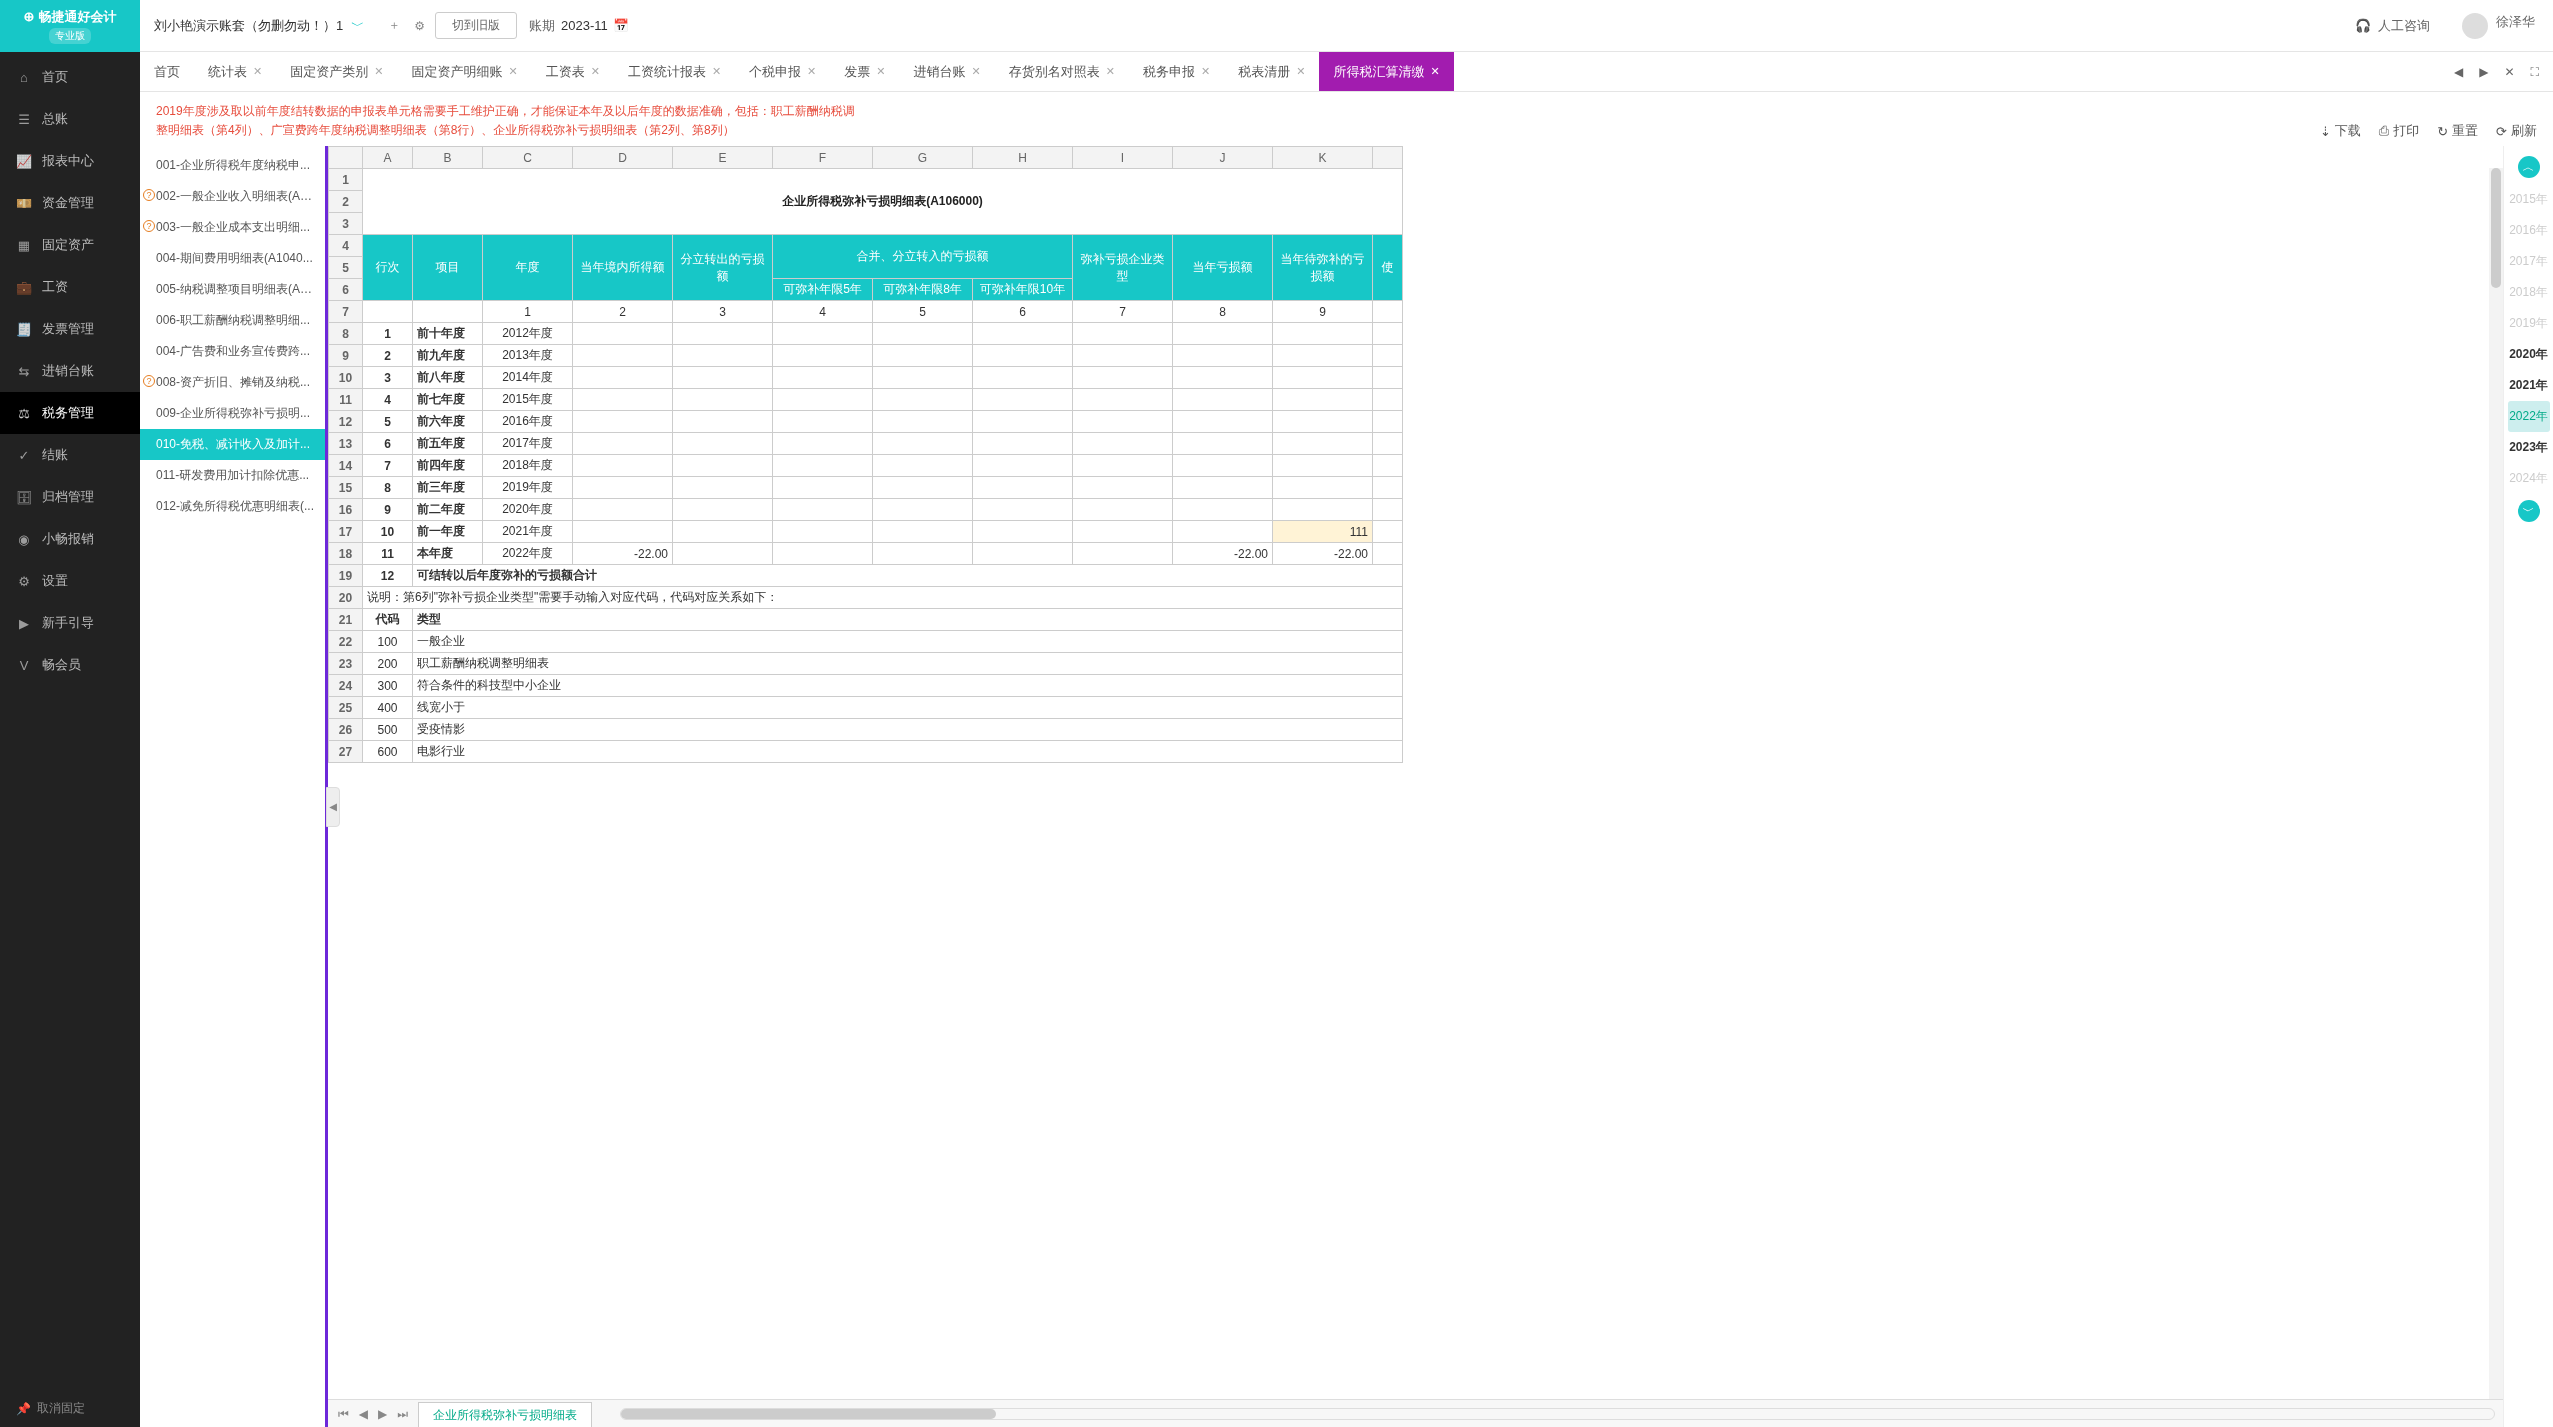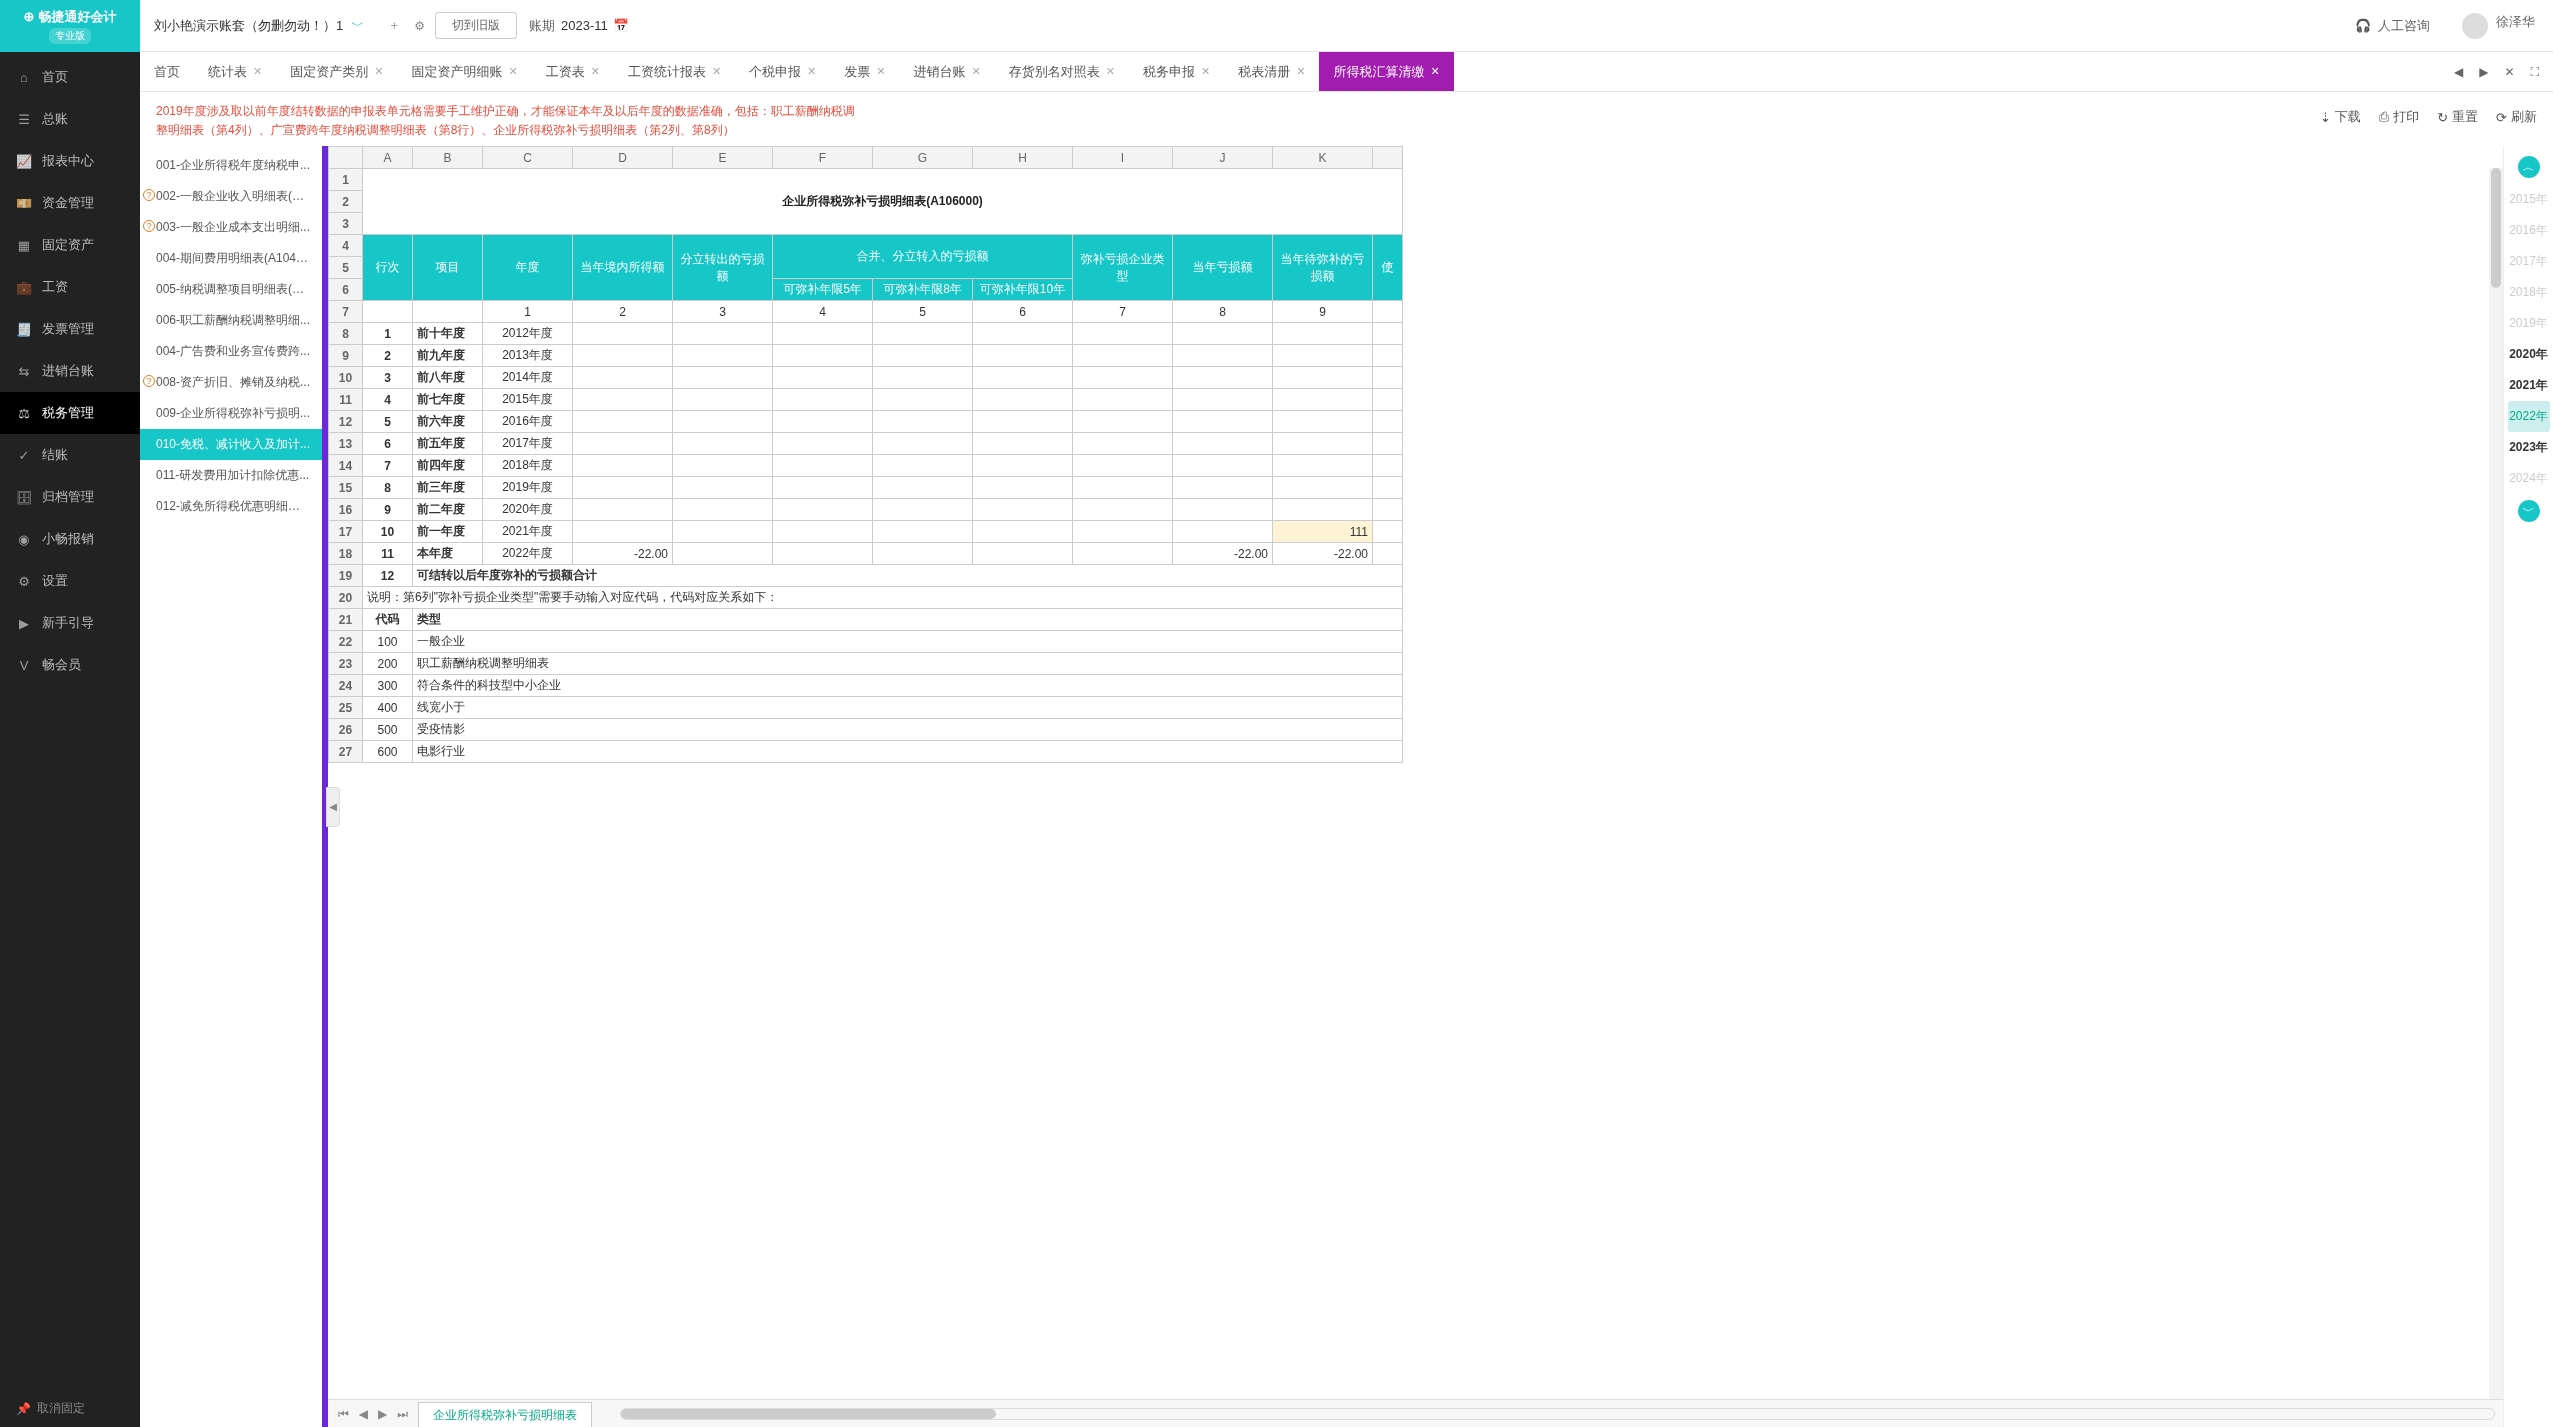--- a/index.html
+++ b/index.html
@@ -31,27 +31,27 @@
 
 .main{flex:1;display:flex;flex-direction:column;min-width:0}
 .tabs{height:40px;display:flex;align-items:stretch;border-bottom:1px solid #e5e5e5;background:#fff;position:relative}
 .tab{display:flex;align-items:center;padding:0 14px;font-size:13px;color:#555;gap:6px;cursor:pointer;white-space:nowrap}
 .tab .x{color:#aaa;font-size:11px}
 .tab.active{background:#a21caf;color:#fff}
 .tab.active .x{color:#fff}
 .tabctrl{display:flex;align-items:center;gap:8px;padding:0 10px;color:#666}
 .tabctrl span{cursor:pointer;padding:4px}
 
-.toolbar{display:flex;align-items:flex-start;padding:10px 16px 6px 16px;gap:20px}
+.toolbar{display:flex;align-items:flex-end;padding:10px 16px 6px 16px;gap:20px}
 .notice{color:#e74c3c;font-size:12px;line-height:1.6;max-width:700px}
 .tbtns{margin-left:auto;display:flex;align-items:center;gap:18px;color:#555;font-size:13px;padding-top:6px}
 .tbtns .btn{display:flex;align-items:center;gap:4px;cursor:pointer}
 
 .content{flex:1;display:flex;min-height:0;position:relative}
-.treelist{width:188px;border-right:6px solid #6d28d9;overflow:auto;padding:4px 0}
+.treelist{width:188px;border-right:3px solid #6d28d9;overflow:auto;padding:4px 0}
 .treelist .row{padding:7px 10px 7px 16px;font-size:12px;color:#555;cursor:pointer;white-space:nowrap;overflow:hidden;text-overflow:ellipsis;position:relative}
 .treelist .row.warn::before{content:"?";position:absolute;left:3px;top:8px;color:#e67e22;border:1px solid #e67e22;border-radius:50%;width:10px;height:10px;font-size:9px;line-height:10px;text-align:center}
 .treelist .row.sel{background:#17c7c7;color:#fff}
 .collapse-handle{position:absolute;left:186px;top:50%;width:14px;height:40px;background:#eee;border:1px solid #ddd;border-radius:0 4px 4px 0;display:flex;align-items:center;justify-content:center;color:#888;cursor:pointer;z-index:5;font-size:10px}
 
 .sheet-wrap{flex:1;display:flex;flex-direction:column;min-width:0;position:relative}
 .grid{flex:1;overflow:auto;position:relative}
 table.ss{border-collapse:collapse;table-layout:fixed}
 table.ss th,table.ss td{border:1px solid #ccc;height:22px;font-size:12px;padding:0 4px;text-align:center;background:#fff}
 table.ss .colhdr{background:#f3f3f3;color:#666;font-weight:normal}

